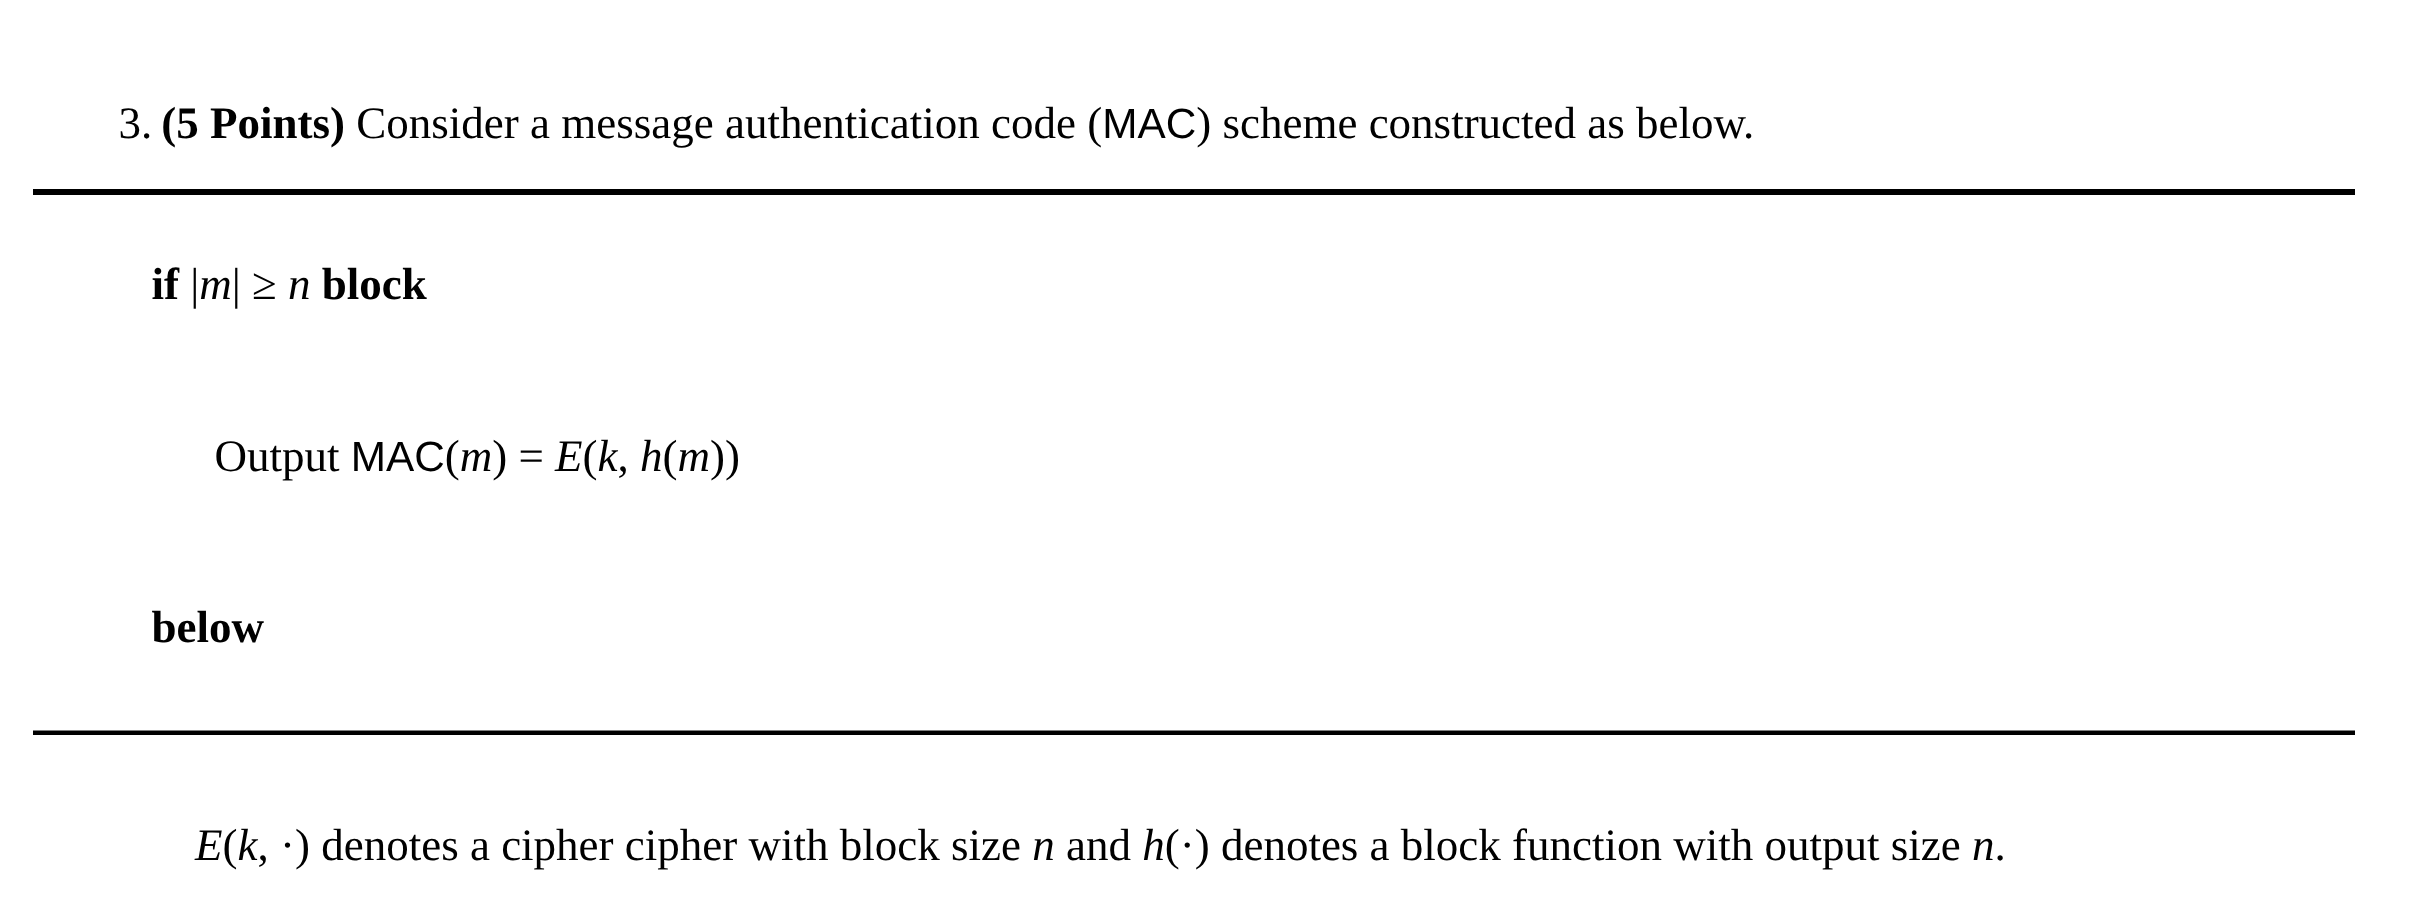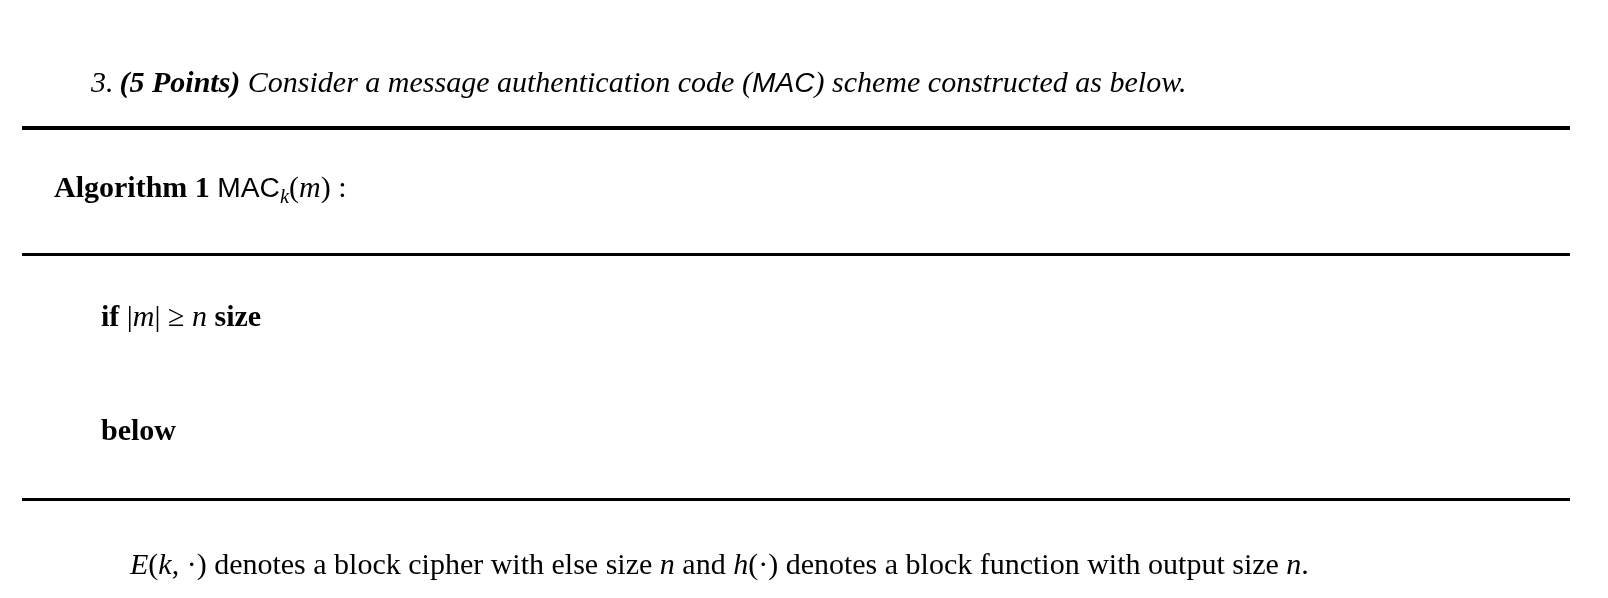--- a/index.html
+++ b/index.html
@@ -11,23 +11,22 @@
   }
   .line { white-space: pre; font-size: 30px; }
   .b  { font-weight: bold; }
   .it { font-style: italic; }
   .rm { }
   .sf { font-family: "Liberation Sans", sans-serif; font-size: 0.94em; }
   .sub { font-size: 0.68em; vertical-align: -0.28em; }
   .num { margin-right: 6px; }
 
   .problem {
-    position: absolute; top: 22px; left: 76px;
+    position: absolute; top: 22px; left: 64px;
     line-height: 40px;
-    font-style: italic;
   }
 
   .algorithm {
     position: absolute; top: 126px; left: 22px; width: 1548px;
     border-top: 4px solid #000;
     border-bottom: 3px solid #000;
   }
   .algo-caption {
     padding: 6px 0 6px 2px;
     line-height: 34px;
@@ -44,35 +43,35 @@
   }
 </style>
 </head>
 <body>
 
 <div class="problem line">
   <span class="rm num">3.</span><span class="b">(5 Points) </span><span class="rm">Consider a message authentication code (</span><span class="sf">MAC</span><span class="rm">) scheme constructed as below.</span>
 </div>
 
 <div class="algorithm">
-  <div class="algo-caption line">
-    <span class="b">Algorithm 1 </span><span class="sf">MAC</span><span class="it sub">k</span><span class="rm">(</span><span class="it">m</span><span class="rm">) :</span>
-  </div>
   <div class="algo-body">
 
     <div class="algo-line line ind1">
-      <span class="b">if </span><span class="rm">|</span><span class="it">m</span><span class="rm">| ≥ </span><span class="it">n</span><span class="b"> size</span>
+      <span class="b">if </span><span class="rm">|</span><span class="it">m</span><span class="rm">| ≥ </span><span class="it">n</span><span class="b"> block</span>
     </div>
 
+    <div class="algo-line line ind2">
+      <span class="rm">Output </span><span class="sf">MAC</span><span class="rm">(</span><span class="it">m</span><span class="rm">) = </span><span class="it">E</span><span class="rm">(</span><span class="it">k</span><span class="rm">, </span><span class="it">h</span><span class="rm">(</span><span class="it">m</span><span class="rm">))</span>
+    </div>
 
     <div class="algo-line line ind1">
       <span class="b">below</span>
     </div>
 
   </div>
 </div>
 
 <div class="notes">
   <div class="line">
-    <span class="it">E</span><span class="rm">(</span><span class="it">k</span><span class="rm">, ·) denotes a block cipher with else size </span><span class="it">n</span><span class="rm"> and </span><span class="it">h</span><span class="rm">(·) denotes a block function with output size </span><span class="it">n</span><span class="rm">.</span>
+    <span class="it">E</span><span class="rm">(</span><span class="it">k</span><span class="rm">, ·) denotes a cipher cipher with block size </span><span class="it">n</span><span class="rm"> and </span><span class="it">h</span><span class="rm">(·) denotes a block function with output size </span><span class="it">n</span><span class="rm">.</span>
   </div>
 
 </div>
 
 </body></html>

